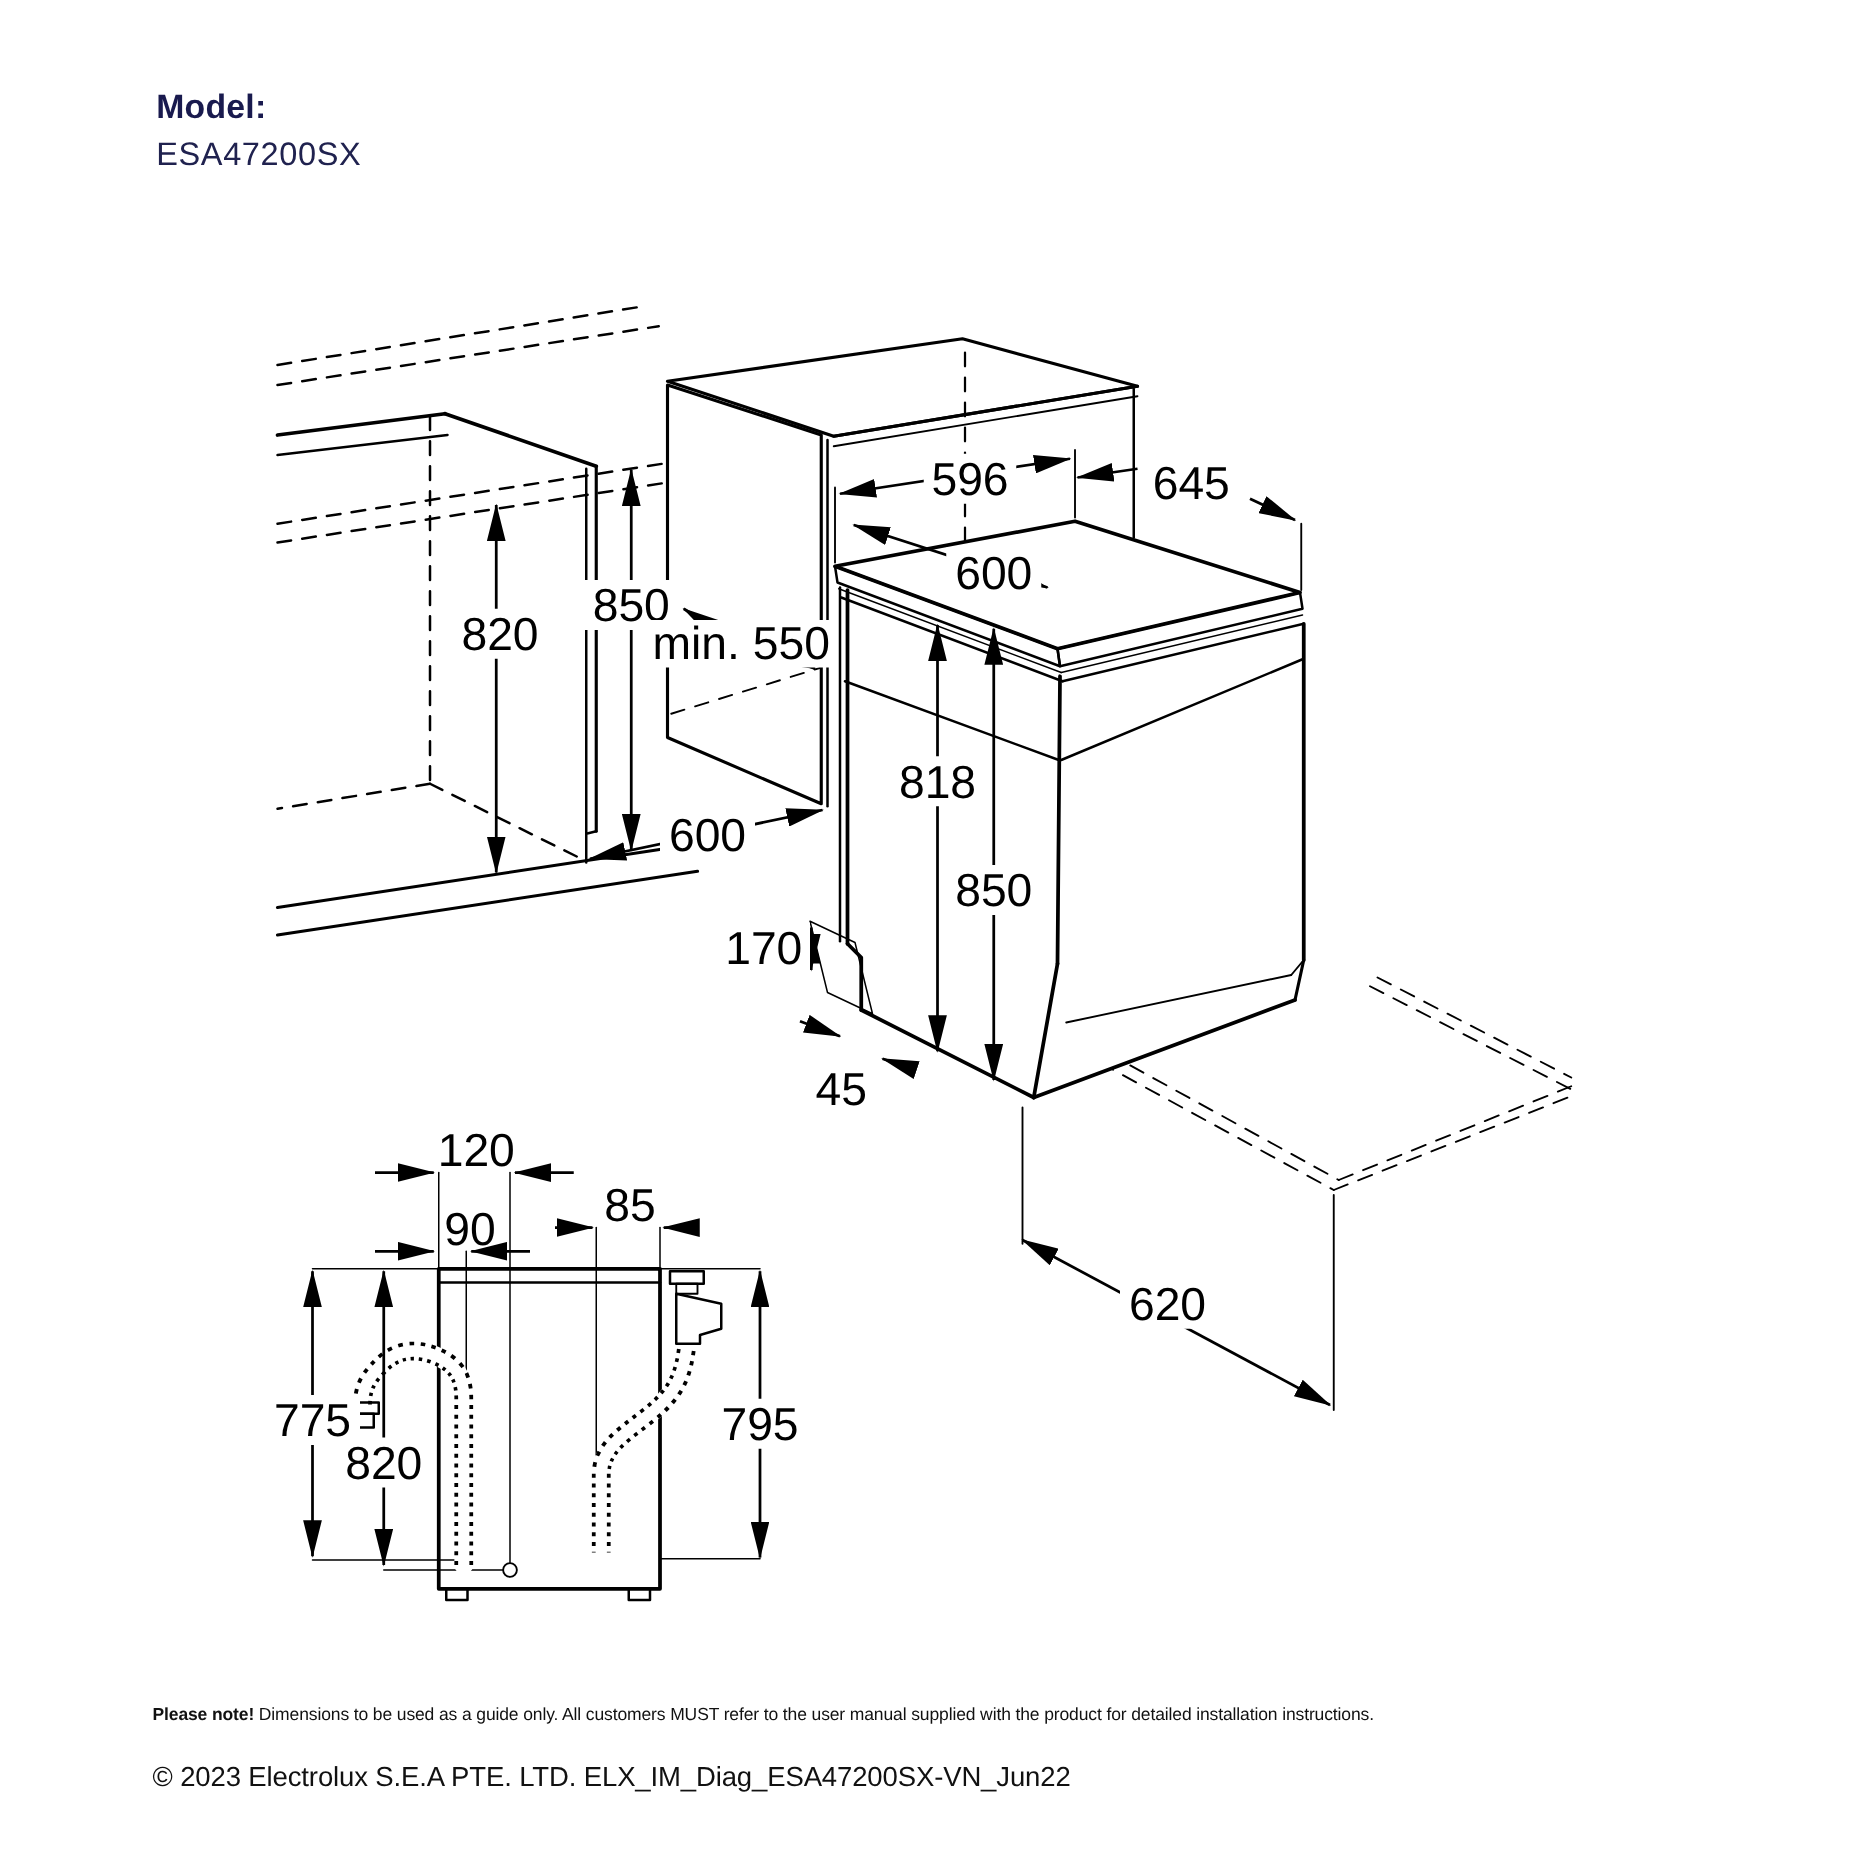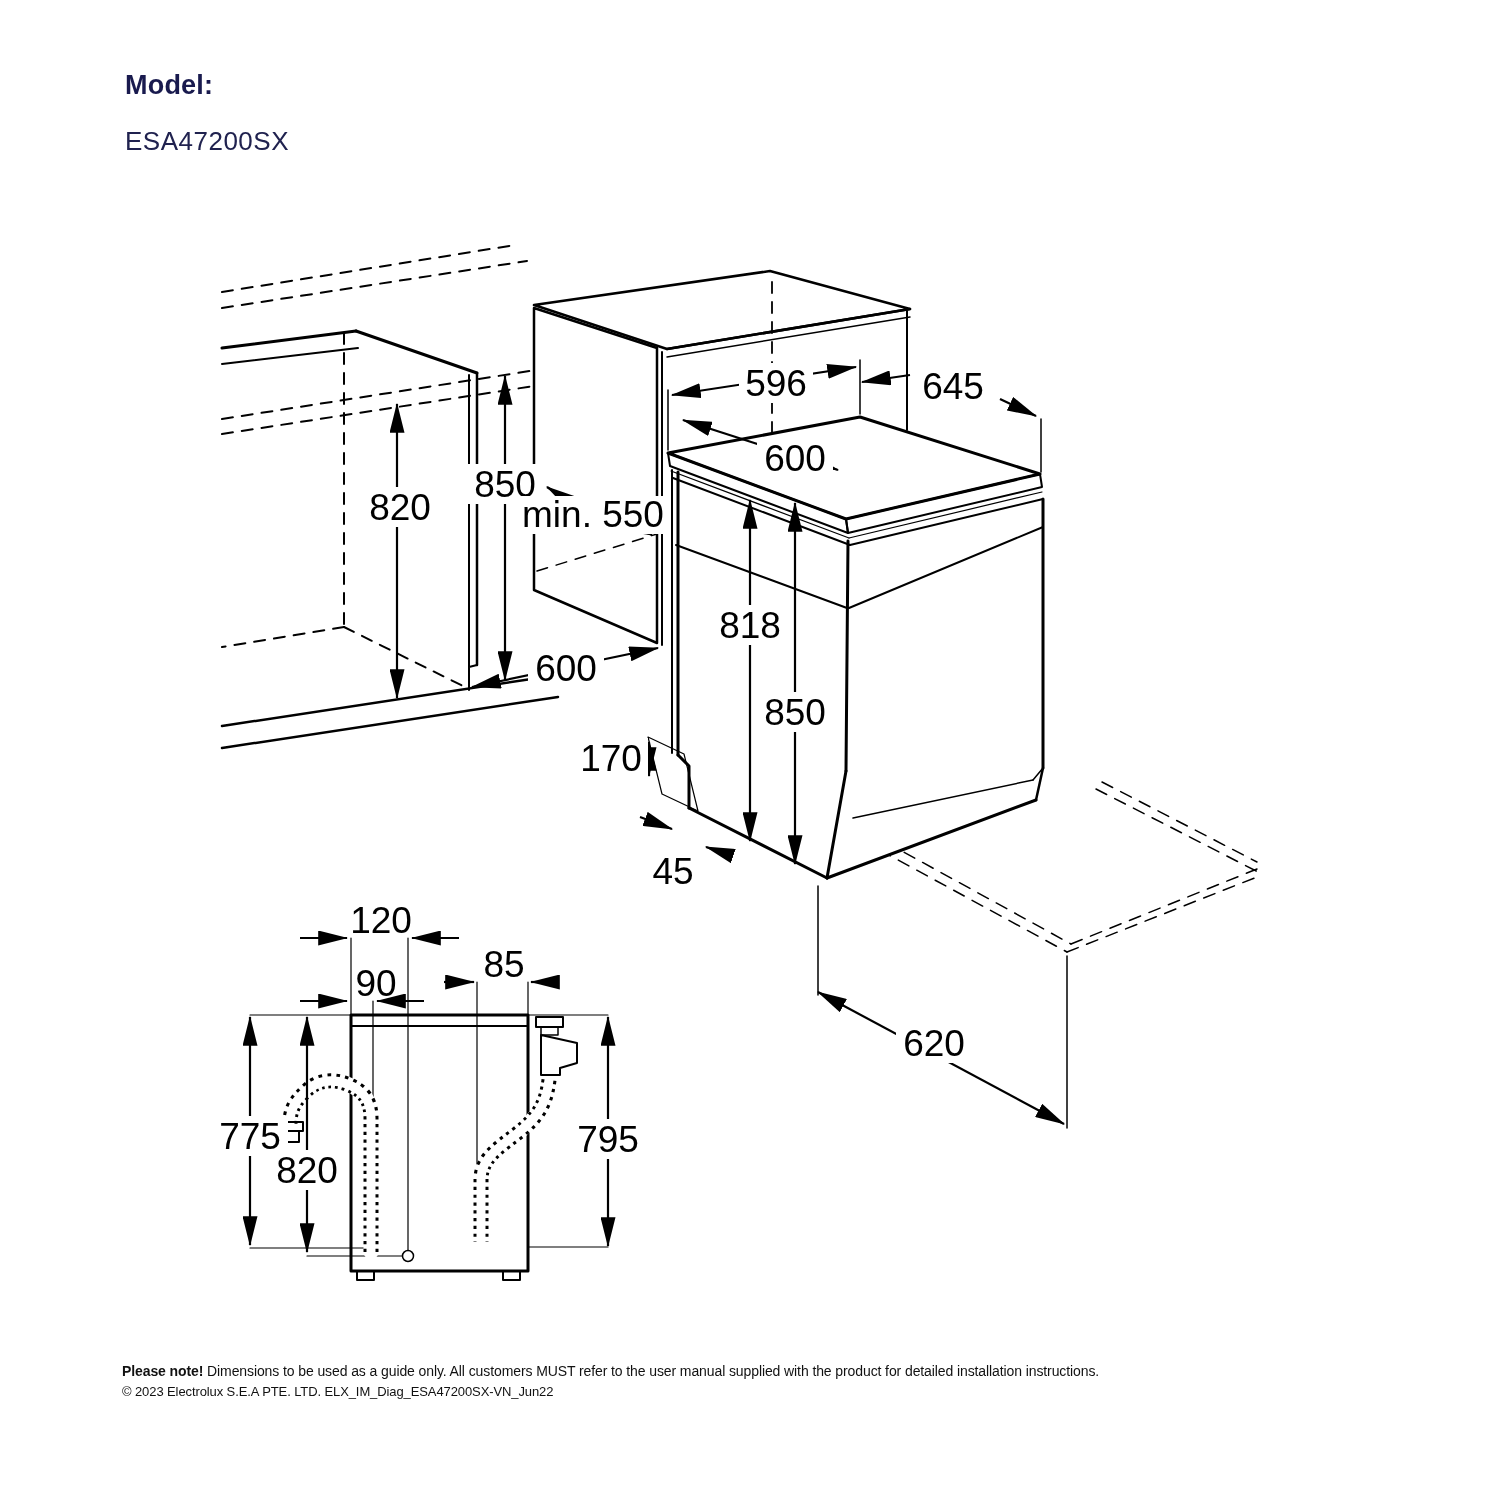--- a/index.html
+++ b/index.html
@@ -1,24 +1,24 @@
 <!DOCTYPE html>
 <html><head>
 <meta charset="utf-8">
 <style>
   html,body{margin:0;padding:0;background:#ffffff;}
   body{width:1500px;height:1500px;position:relative;font-family:"Liberation Sans",sans-serif;overflow:hidden;}
   #stage{position:absolute;inset:0;}
   .hdr{position:absolute;left:125px;top:70px;color:#191a4e;}
   .hdr .m{font-size:27px;font-weight:bold;letter-spacing:.2px;}
-  .hdr .n{font-size:26px;font-weight:normal;margin-top:25px;letter-spacing:.5px;color:#20224f;}
+  .hdr .n{font-size:26px;font-weight:normal;margin-top:7px;letter-spacing:.5px;color:#20224f;}
   .ftr{position:absolute;left:122px;top:1363px;width:1140px;color:#111;}
   .ftr .l1{font-size:14px;letter-spacing:-0.1px;}
   .ftr .l1 b{font-weight:bold;}
-  .ftr .l2{font-size:13px;margin-top:5px;letter-spacing:-0.1px;}
+  .ftr .l2{font-size:22px;margin-top:30px;letter-spacing:-0.1px;}
   svg{position:absolute;left:0;top:0;}
   .ln{stroke:#000;fill:none;stroke-linecap:round;stroke-linejoin:round;}
   .w3{stroke-width:3;}
   .w25{stroke-width:2.5;}
   .w2{stroke-width:2;}
   .w15{stroke-width:1.5;}
   .w12{stroke-width:1.2;}
   .dsh{stroke-dasharray:11 9;}
   .dshf{stroke-dasharray:12 9;}
   .dim{stroke:#000;stroke-width:2.2;fill:none;}

